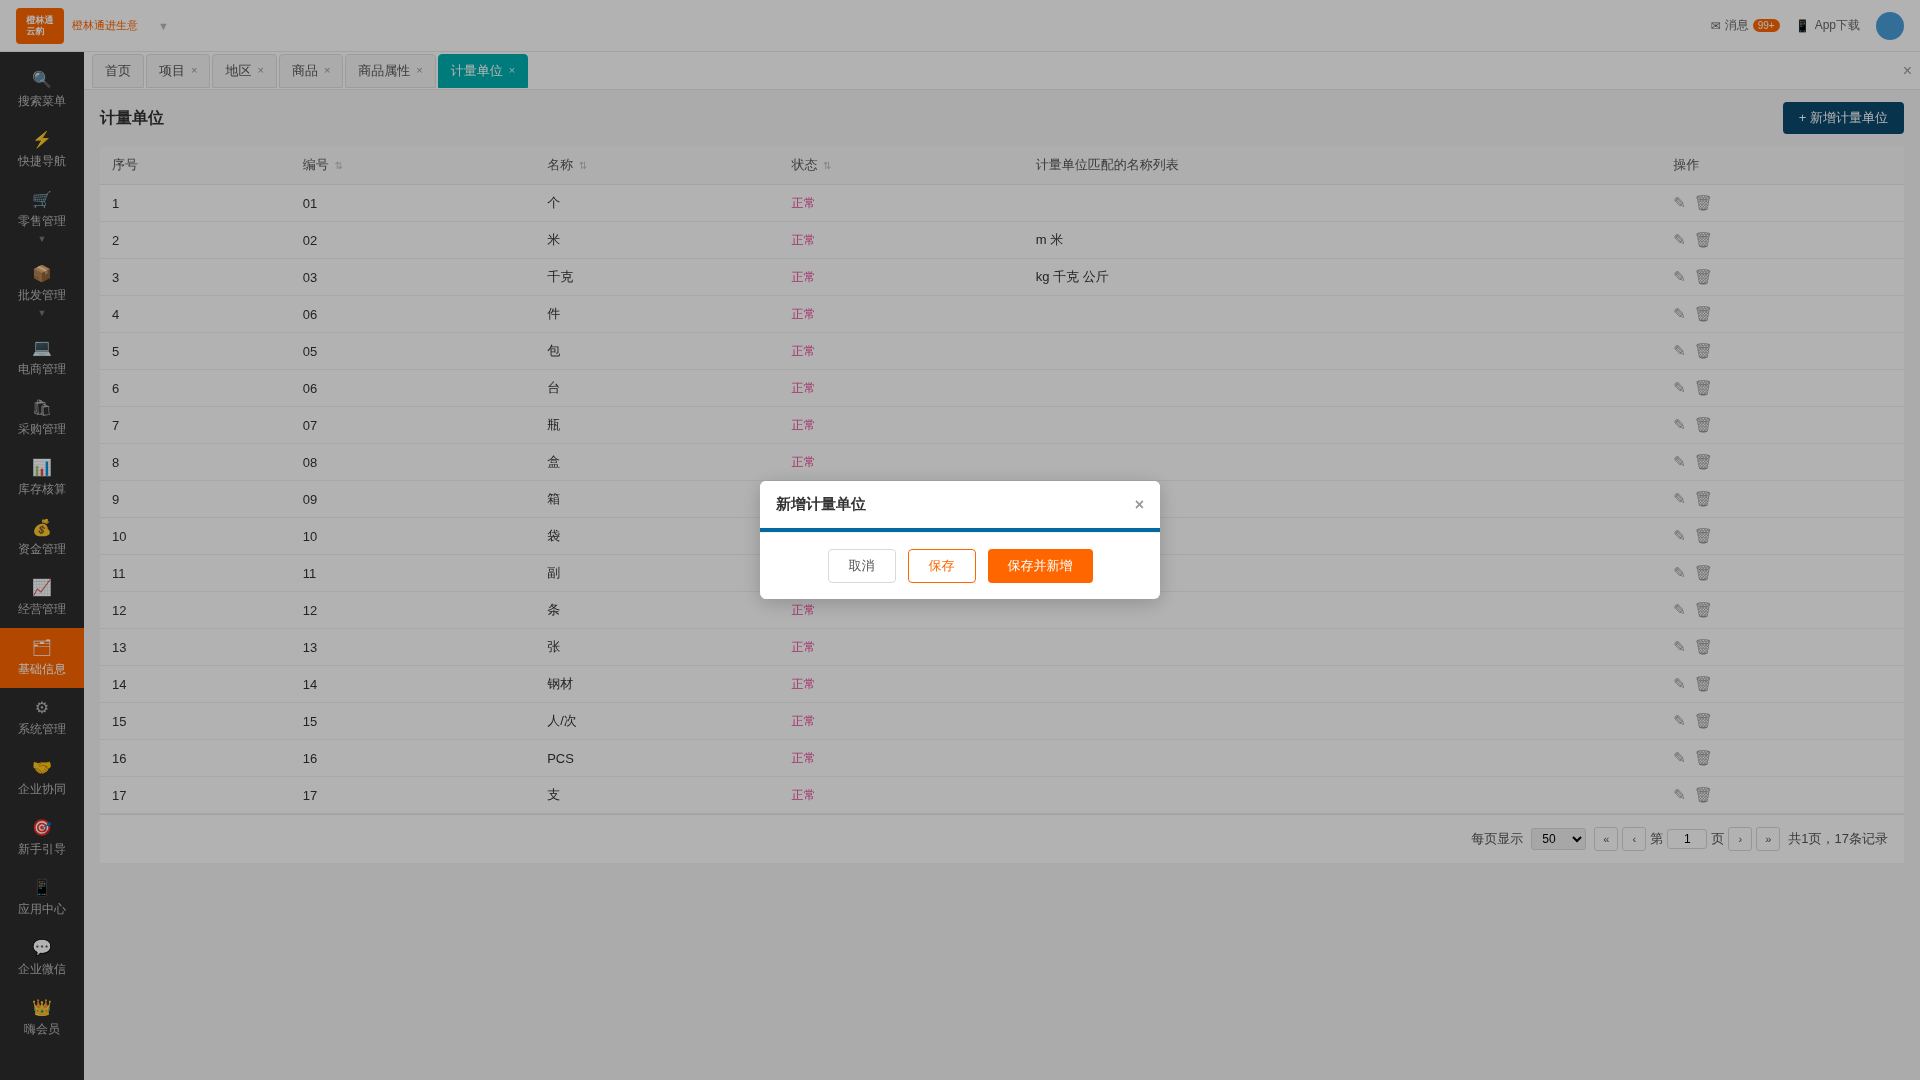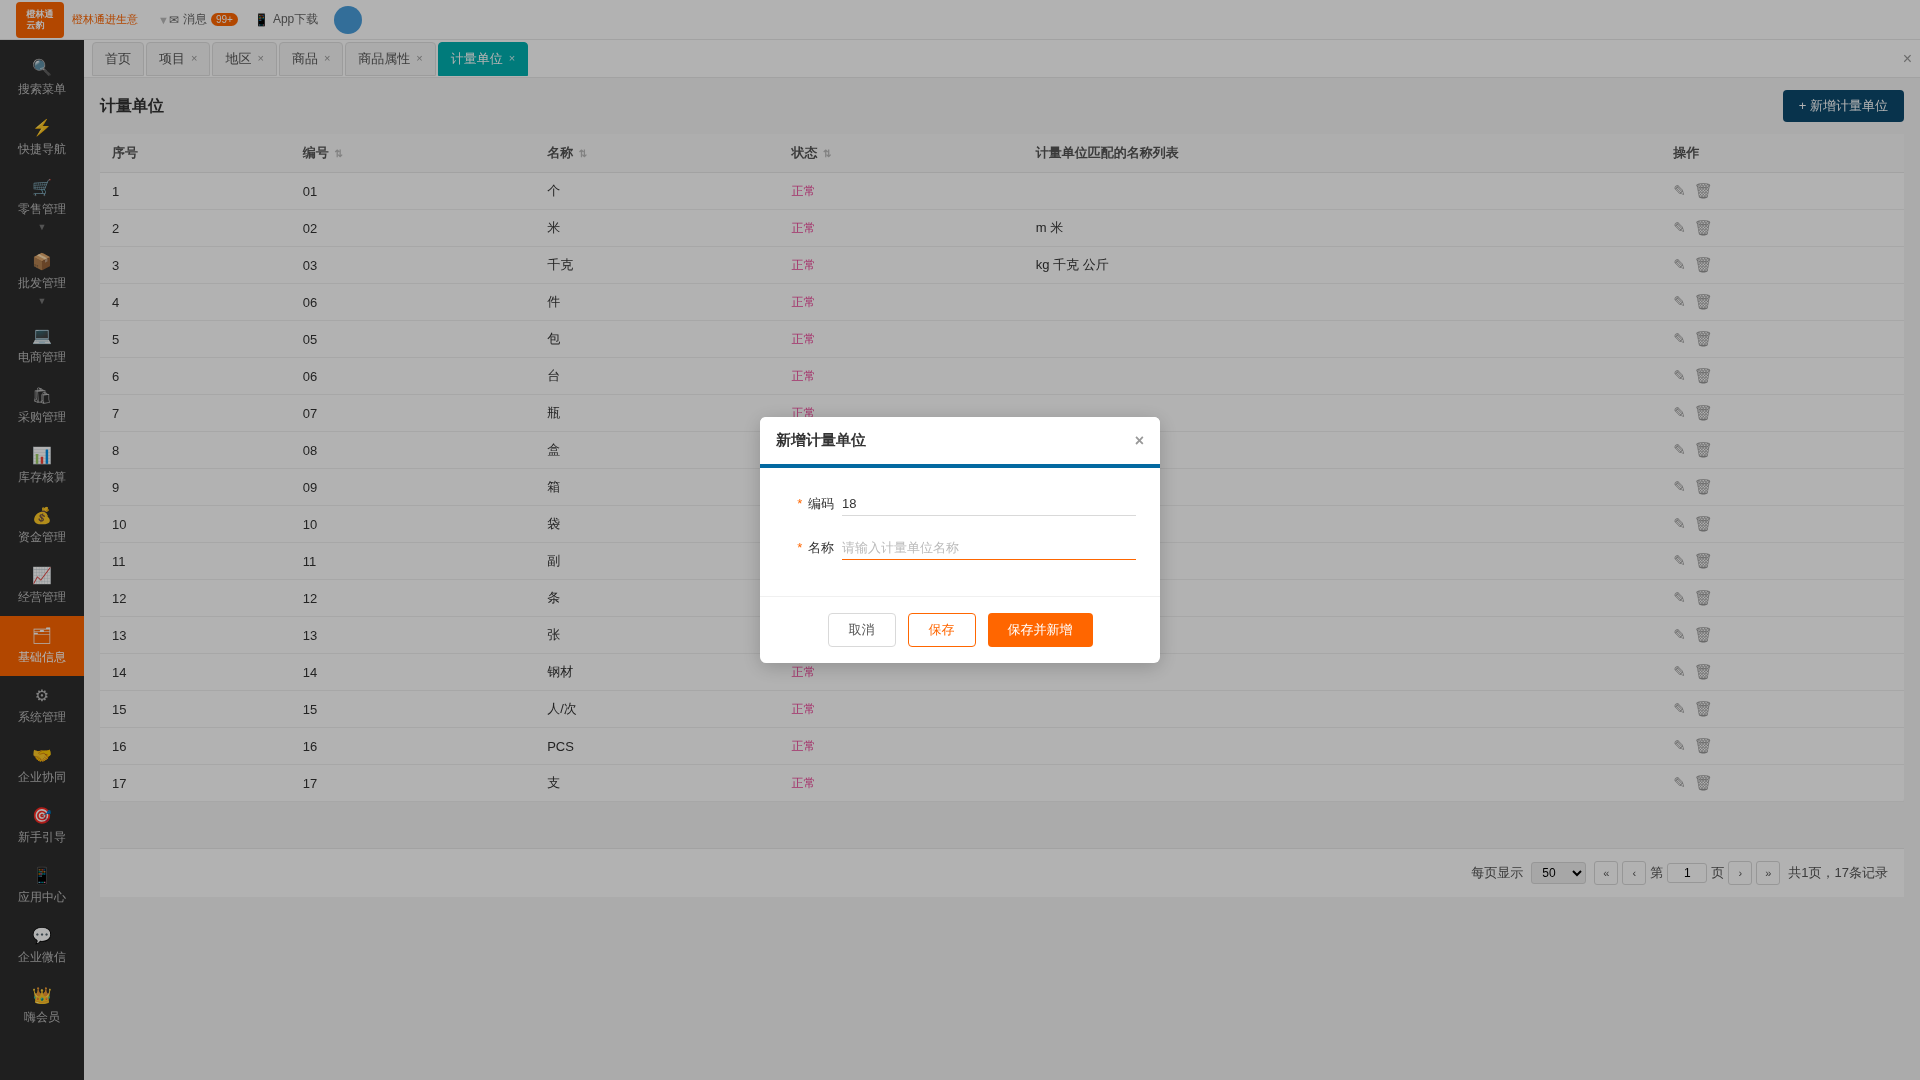--- a/index.html
+++ b/index.html
@@ -1,23 +1,24 @@
 <!DOCTYPE html>
 <html><head>
   <meta charset="utf-8">
   <style>
     * { box-sizing: border-box; margin: 0; padding: 0; }
     body { font-family: 'Microsoft YaHei', Arial, sans-serif; font-size: 13px; background: #f0f0f0; color: #333; height: 1080px; overflow: hidden; }
 
     
     .top-header {
-      height: 40px;
-      background: #fff;
-      display: flex;
-      align-items: center;
+      height: 52px;
+      background: #fff;
+      display: flex;
+      align-items: center;
+      justify-content: space-between;
       padding: 12px 16px;
       border-bottom: 1px solid #e8e8e8;
       position: relative;
       z-index: 10;
     }
     .logo-area {
       display: flex;
       align-items: center;
       gap: 8px;
     }
@@ -176,21 +177,21 @@
       border-radius: 4px;
       border-collapse: collapse;
       font-size: 13px;
     }
     .data-table th {
       background: #fafafa;
       padding: 10px 12px;
       text-align: left;
       border-bottom: 1px solid #e8e8e8;
       color: #555;
-      font-weight: bold;
+      font-weight: normal;
       white-space: nowrap;
     }
     .data-table td {
       padding: 9px 12px;
       border-bottom: 1px solid #f0f0f0;
       color: #333;
     }
     .status-normal {
       color: #ec4899;
       font-size: 12px;
@@ -203,21 +204,20 @@
     .pagination-bar {
       display: flex;
       align-items: center;
       justify-content: flex-end;
       padding: 12px 16px;
       background: #fff;
       border-top: 1px solid #e8e8e8;
       gap: 8px;
       font-size: 13px;
       color: #555;
-      margin-top: 46px;
     }
     .page-size-select {
       border: 1px solid #d9d9d9;
       border-radius: 3px;
       padding: 2px 6px;
       font-size: 12px;
     }
     .page-nav {
       display: flex;
       align-items: center;
@@ -740,35 +740,19 @@
     </div>
   </div>
 </div>
 
 <div class="modal-overlay">
   <div class="modal">
     <div class="modal-header">
       <span>新增计量单位</span>
       <span class="modal-close">×</span>
     </div>
-    <div class="modal-body">
-      <div class="form-row">
-        <div class="form-label">
-          <span class="required-star">*</span>
-          <span>编码</span>
-        </div>
-        <input type="text" class="form-input" value="18" style="">
-      </div>
-      <div class="form-row">
-        <div class="form-label">
-          <span class="required-star">*</span>
-          <span>名称</span>
-        </div>
-        <input type="text" class="form-input focused" placeholder="请输入计量单位名称" style="">
-      </div>
-    </div>
     <div class="modal-footer">
       <button class="btn-cancel">取消</button>
       <button class="btn-save">保存</button>
       <button class="btn-save-new">保存并新增</button>
     </div>
   </div>
 </div>
 
 </body></html>

